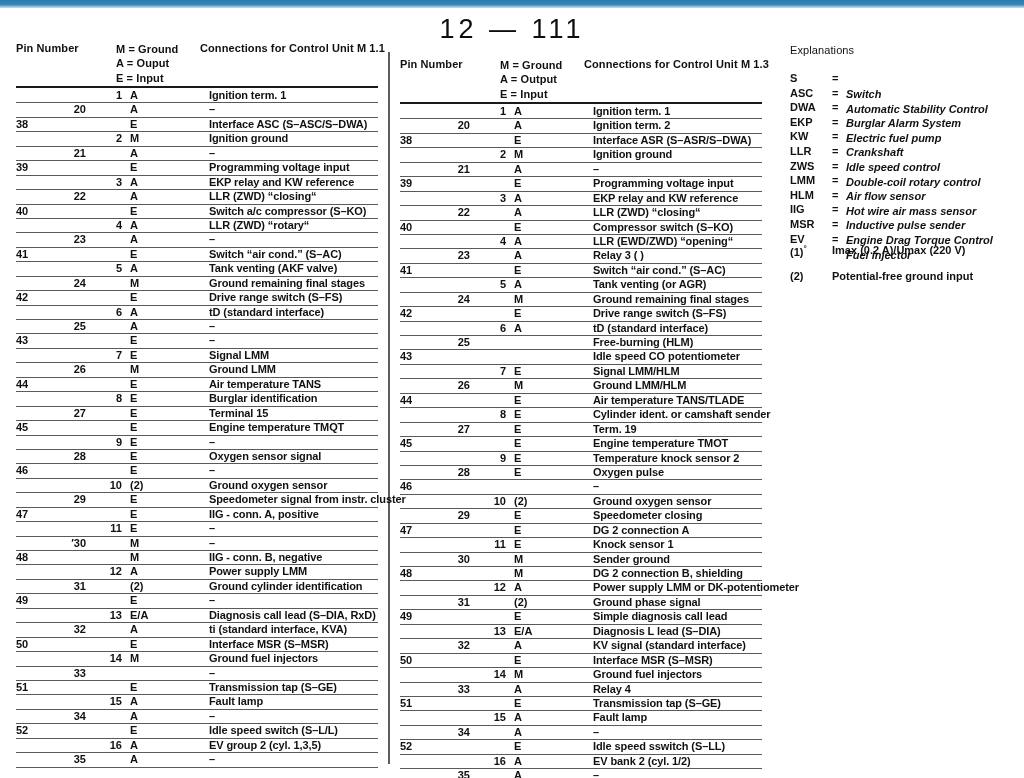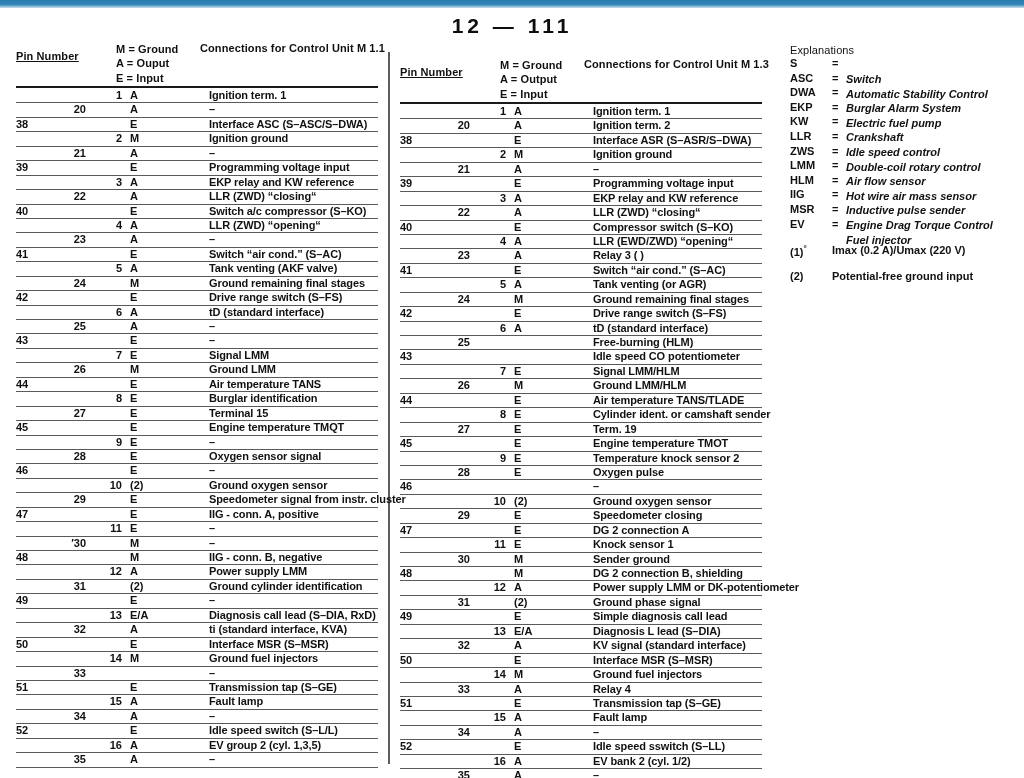--- a/index.html
+++ b/index.html
@@ -21,22 +21,22 @@
     width: 1024px;
     height: 8px;
     background: linear-gradient(180deg, #2b7cad 0%, #2f86b8 55%, #c9e2ee 100%);
   }
   #page-number {
     position: absolute;
     top: 14px;
     left: 0;
     width: 1024px;
     text-align: center;
-    font-size: 21px;
-    font-weight: bold;
+    font-size: 27px;
+    font-weight: normal;
     letter-spacing: 4px;
     color: #0d0d0d;
   }
 
   
   .panel {
     position: absolute;
     top: 42px;
   }
   #panel-left  { left: 16px;  width: 362px; }
@@ -61,21 +61,21 @@
   }
   .panel-title.spacer { visibility: hidden; }
 
   .thead {
     position: relative;
     height: 44px;
     font-size: 11px;
     font-weight: bold;
     letter-spacing: 0.1px;
   }
-  .th-pin   { position: absolute; left: 0;   top: 8px; white-space: nowrap; text-decoration: underline; }
+  .th-pin   { position: absolute; left: 0;   top: 0; white-space: nowrap; }
   .th-mae   { position: absolute; left: 100px; top: 0; white-space: nowrap; line-height: 14.4px; }
   .th-conn  { position: absolute; left: 184px; top: 0; white-space: nowrap; }
 
   .rule-top {
     height: 0;
     border-top: 2px solid #1a1a1a;
     margin-bottom: 1px;
   }
 
   .rows { position: relative; }
@@ -122,21 +122,21 @@
   #explanations {
     position: absolute;
     left: 790px;
     top: 44px;
     width: 224px;
     font-size: 11px;
   }
   #exp-heading {
     font-size: 11px;
     font-weight: normal;
-    margin-bottom: 1px;
+    margin-bottom: 16px;
     letter-spacing: 0.1px;
   }
   .exp-row {
     position: relative;
     height: 14.6px;
     font-weight: bold;
     white-space: nowrap;
   }
   .exp-abbr { position: absolute; left: 0;  top: 0; }
   .exp-eq   { position: absolute; left: 42px; top: 0; }
@@ -241,21 +241,21 @@
         <div class="pin slot-b"></div>
         <div class="pin slot-c"></div>
         <div class="mae">E</div>
         <div class="conn">Switch a/c compressor (S–KO)</div>
       </div>
       <div class="prow">
         <div class="pin slot-a"></div>
         <div class="pin slot-b"></div>
         <div class="pin slot-c">4</div>
         <div class="mae">A</div>
-        <div class="conn">LLR (ZWD) “opening“</div>
+        <div class="conn">LLR (ZWD) “rotary“</div>
       </div>
       <div class="prow">
         <div class="pin slot-a"></div>
         <div class="pin slot-b">23</div>
         <div class="pin slot-c"></div>
         <div class="mae">A</div>
         <div class="conn">–</div>
       </div>
       <div class="prow">
         <div class="pin slot-a">41</div>

